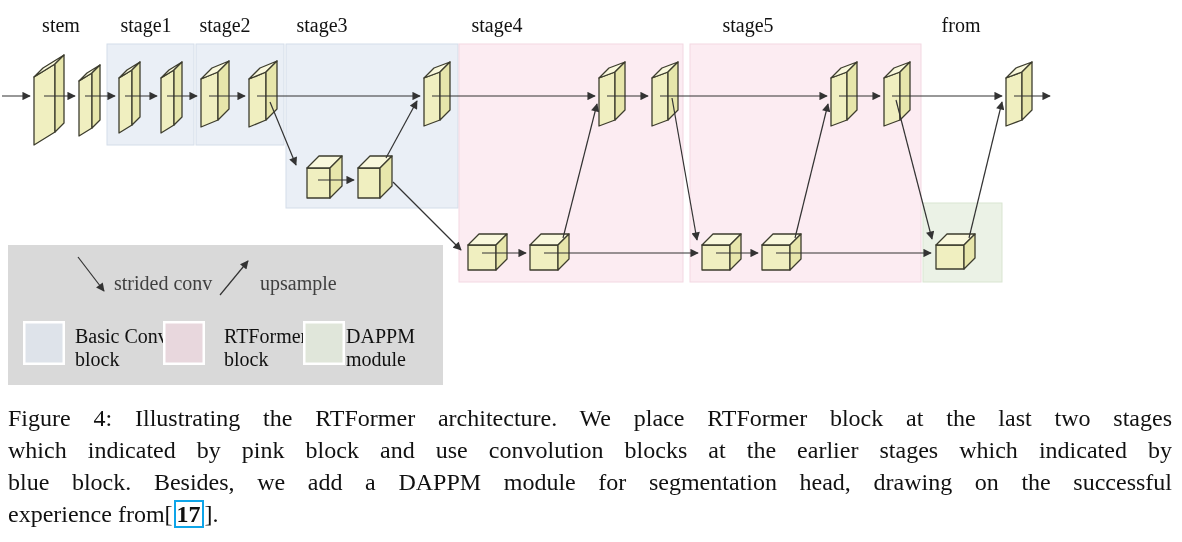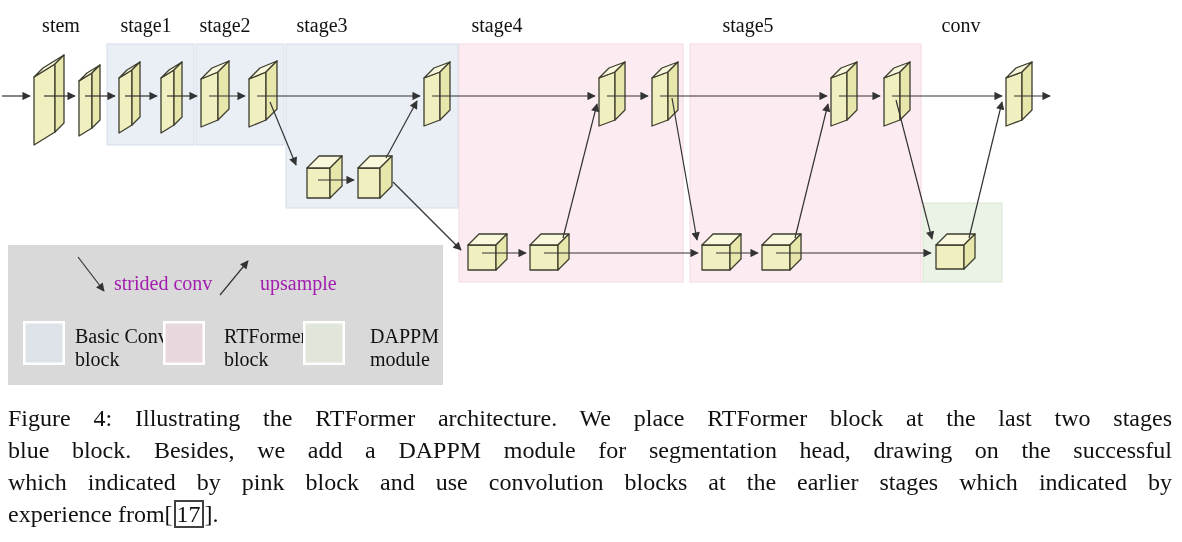--- a/index.html
+++ b/index.html
@@ -1,48 +1,48 @@
 <!DOCTYPE html>
 <html><head>
 <meta charset="utf-8">
 <style>
   html,body{margin:0;padding:0;background:#ffffff;}
   #page{position:relative;width:1182px;height:542px;background:#ffffff;overflow:hidden;
-        font-family:"Liberation Serif", serif;}
+        font-family:"Liberation Serif", serif;border-radius:10px;}
 
   
   #diagram-svg{position:absolute;left:0;top:0;}
   .region{stroke-width:1;}
   .region-blue{stroke:#d4dde9;}
   .region-pink{stroke:#f3d8e2;}
   .region-green{stroke:#d9e5d1;}
   .bf{fill:#f0efc0;}
   .bt{fill:#f9f8dc;}
   .bs{fill:#e7e6ab;}
   .block polygon,.block rect{stroke:#3d3d2e;stroke-width:1.3;stroke-linejoin:round;}
   .conn{stroke:#333333;stroke-width:1.2;fill:none;}
 
   .stage-label{position:absolute;top:14px;transform:translateX(-50%);
                font-size:20px;color:#111;white-space:nowrap;}
 
   
   #legend{position:absolute;left:8px;top:245px;width:435px;height:140px;background:#d9d9d9;}
   #legend-arrows{position:absolute;left:0;top:0;}
-  .legend-arrow-label{position:absolute;top:27px;font-size:20px;color:#a21caf;white-space:nowrap;}
+  .legend-arrow-label{position:absolute;top:27px;font-size:20px;color:#404040;white-space:nowrap;}
   .swatch{position:absolute;top:76px;width:42px;height:44px;display:block;}
   .swatch rect{stroke:#ffffff;stroke-width:3;}
   .swatch-label{position:absolute;top:80px;font-size:20px;line-height:23px;color:#111;}
 
   
   #caption{position:absolute;left:8px;top:402px;width:1164px;font-size:24px;
            line-height:32px;color:#111;}
   .cap-line{text-align:justify;text-align-last:justify;white-space:nowrap;}
   .cap-line-last{text-align:left;}
-  .cite-box{display:inline-block;border:2px solid #404040;padding:0 1px;margin:0 1px;
-            line-height:24px;}
+  .cite-box{display:inline-block;border:2px solid #0ea5e9;padding:0 1px;margin:0 1px;
+            line-height:24px;font-weight:bold;}
 
   
   #watermark{position:absolute;left:846px;top:468px;font-size:36px;letter-spacing:2px;
              color:#a0a0a0;opacity:.72;font-family:"Liberation Sans",sans-serif;
              white-space:nowrap;z-index:5;}
 </style>
 </head>
 <body>
 
 <div id="page">
@@ -200,21 +200,21 @@
       <line class="conn" marker-end="url(#ah)" x1="969" y1="238" x2="1002" y2="102"></line>
     </g>
   </svg>
 
   <span class="stage-label" style="left:61px">stem</span>
   <span class="stage-label" style="left:146px">stage1</span>
   <span class="stage-label" style="left:225px">stage2</span>
   <span class="stage-label" style="left:322px">stage3</span>
   <span class="stage-label" style="left:497px">stage4</span>
   <span class="stage-label" style="left:748px">stage5</span>
-  <span class="stage-label" style="left:961px">conv</span>
+  <span class="stage-label" style="left:961px">from</span>
 
   <div id="legend">
     <svg id="legend-arrows" width="435" height="140" viewBox="0 0 435 140">
       <defs>
         <marker id="ah2" viewBox="0 0 10 10" refX="9" refY="5" markerWidth="8" markerHeight="7" orient="auto-start-reverse">
           <path d="M0,0 L10,5 L0,10 z" fill="#333333"></path>
         </marker>
       </defs>
       <line class="conn" marker-end="url(#ah2)" x1="70" y1="12" x2="96" y2="46"></line>
       <line class="conn" marker-end="url(#ah2)" x1="212" y1="50" x2="240" y2="16"></line>
@@ -235,27 +235,27 @@
       <rect x="1" y="1" width="40" height="42" fill="#e8d7dd"></rect>
     </svg>
     <div class="swatch-label" style="left:216px">
       <div>RTFormer</div>
       <div>block</div>
     </div>
 
     <svg class="swatch" style="left:295px">
       <rect x="1" y="1" width="40" height="42" fill="#e0e6da"></rect>
     </svg>
-    <div class="swatch-label" style="left:362px">
+    <div class="swatch-label" style="left:338px">
       <div>DAPPM</div>
       <div>module</div>
     </div>
   </div>
 
   <div id="caption">
     <div class="cap-line">Figure 4: Illustrating the RTFormer architecture. We place RTFormer block at the last two stages</div>
+    <div class="cap-line">which indicated by pink block and use convolution blocks at the earlier stages which indicated by</div>
     <div class="cap-line">blue block. Besides, we add a DAPPM module for segmentation head, drawing on the successful</div>
-    <div class="cap-line">which indicated by pink block and use convolution blocks at the earlier stages which indicated by</div>
     <div class="cap-line-last"><span>experience from[</span><span class="cite-box">17</span><span>].</span></div>
   </div>
 
 
 </div>
 
 </body></html>

